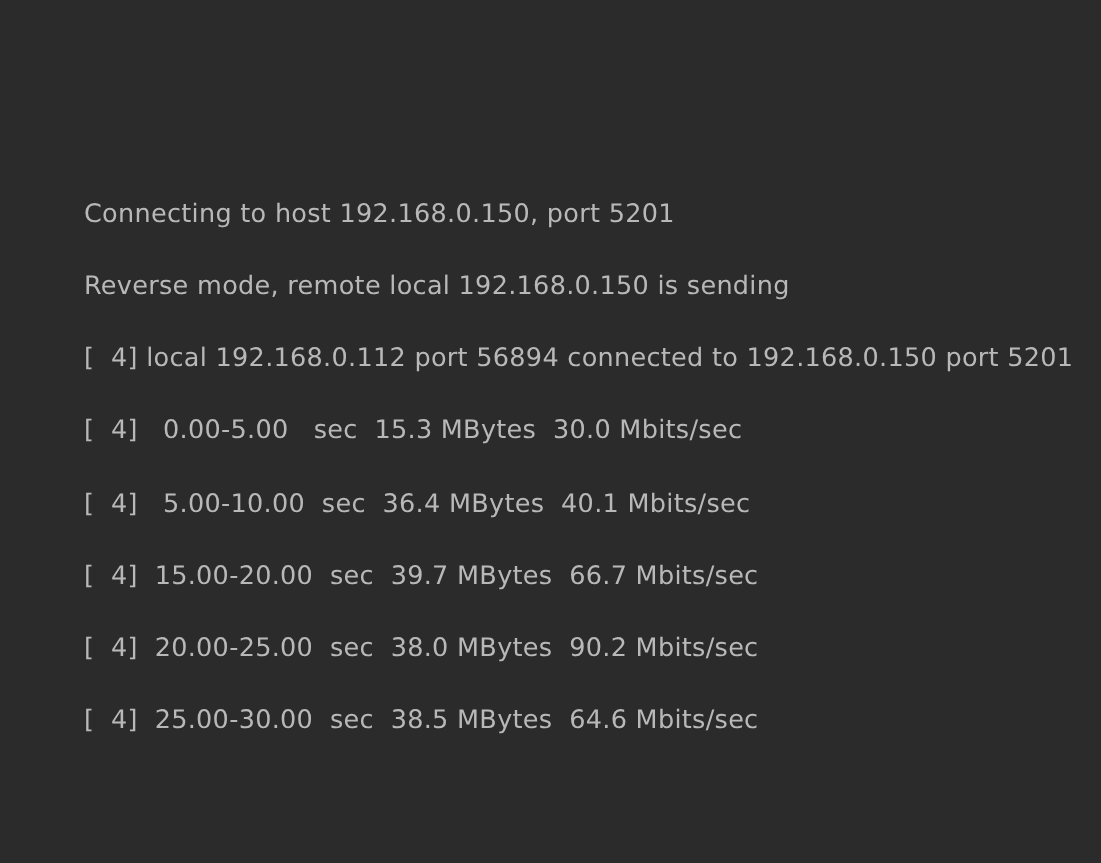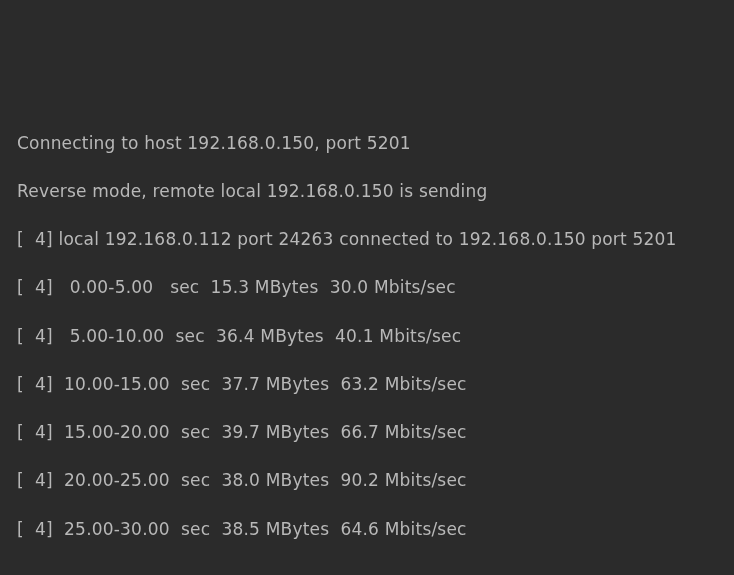--- a/index.html
+++ b/index.html
@@ -9,34 +9,33 @@
       font-family: 'DejaVu Sans', 'Helvetica Neue', Arial, sans-serif;
       font-size: 17px;
       line-height: 1.42;
       padding: 10px 17px;
       width: 734px;
       height: 575px;
       overflow: hidden;
       white-space: pre;
       letter-spacing: 0.2px;
     }
-    .line { display: block; }
+    .line { display: block; margin-left: 39px; }
   </style>
 </head>
 <body>
 
 
 
 <div>
 <span class="line">Connecting to host 192.168.0.150, port 5201</span>
 <span class="line">Reverse mode, remote local 192.168.0.150 is sending</span>
-<span class="line">[  4] local 192.168.0.112 port 24263 connected to 192.168.0.150 port 5201</span>
+<span class="line">[  4] local 192.168.0.112 port 56894 connected to 192.168.0.150 port 5201</span>
 <span class="line">[  4]   0.00-5.00   sec  15.3 MBytes  30.0 Mbits/sec</span>
 <span class="line">[  4]   5.00-10.00  sec  36.4 MBytes  40.1 Mbits/sec</span>
-<span class="line">[  4]  10.00-15.00  sec  37.7 MBytes  63.2 Mbits/sec</span>
 <span class="line">[  4]  15.00-20.00  sec  39.7 MBytes  66.7 Mbits/sec</span>
 <span class="line">[  4]  20.00-25.00  sec  38.0 MBytes  90.2 Mbits/sec</span>
 <span class="line">[  4]  25.00-30.00  sec  38.5 MBytes  64.6 Mbits/sec</span>
 
 
 
 
 
 
 

